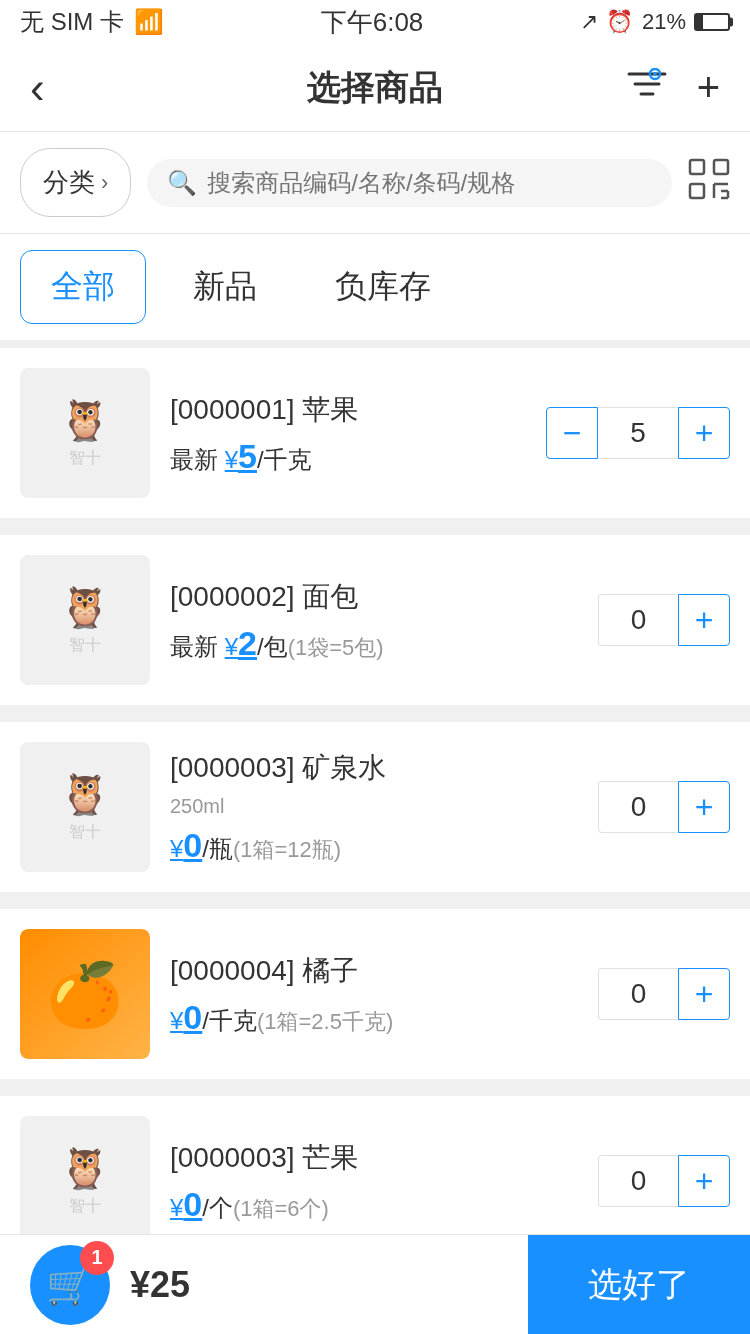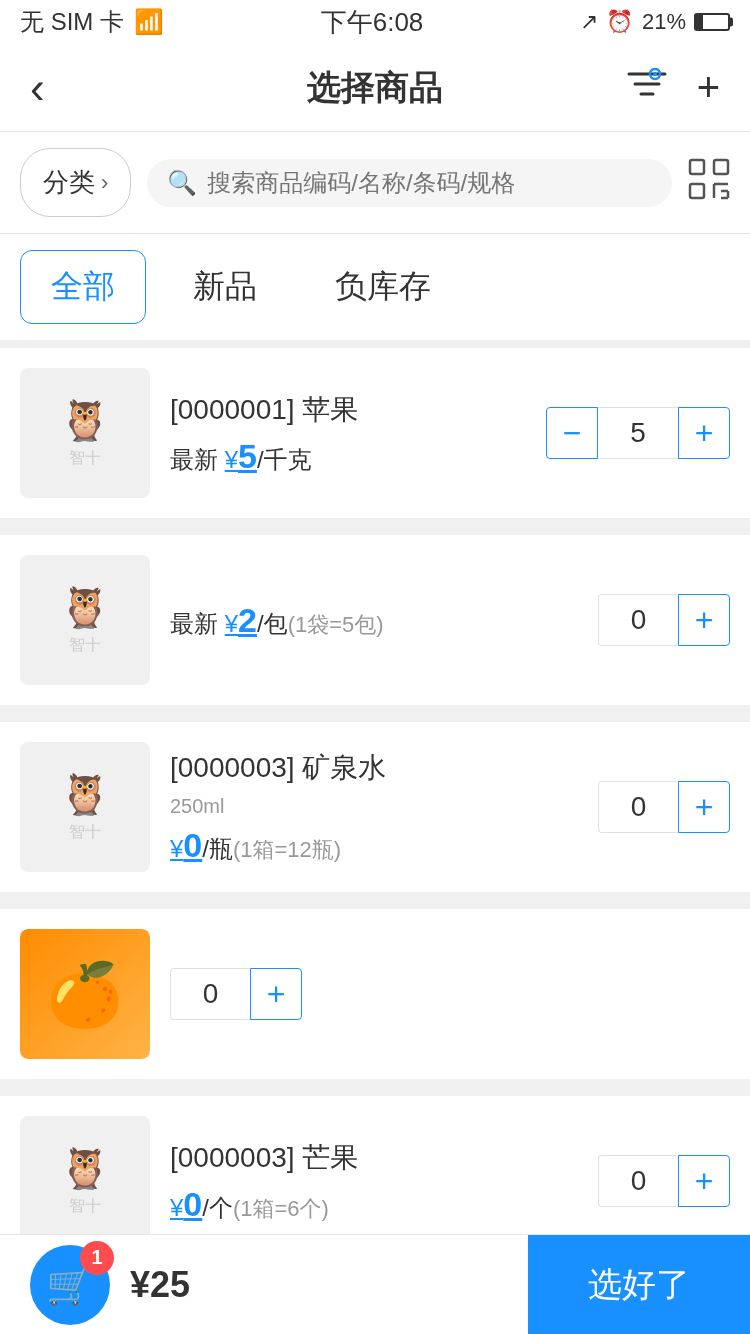--- a/index.html
+++ b/index.html
@@ -448,20 +448,21 @@
   <div class="item-separator"></div>
 
   <div class="product-item">
     <div class="product-image">
       <div class="owl-placeholder">
         <span class="owl-icon">🦉</span>
         <span class="owl-text" style="font-size:16px;color:#ccc;">智十</span>
       </div>
     </div>
     <div class="product-info">
+      <div class="product-name">[0000002] 面包</div>
       <div class="product-price">
         <span class="price-label">最新 </span><span class="price-yuan">¥</span><span class="price-num">2</span><span class="price-unit">/包</span><span class="price-pack">(1袋=5包)</span>
       </div>
     </div>
     <div class="qty-control">
       <input class="qty-input" type="text" value="0" style="border-left: 1.5px solid rgb(224, 224, 224); border-radius: 4px 0px 0px 4px;">
       <button class="qty-btn qty-btn-plus">+</button>
     </div>
   </div>
 
@@ -488,20 +489,26 @@
   </div>
 
   <div class="item-separator"></div>
 
   <div class="product-item">
     <div class="product-image">
       <div style="width:100%;height:100%;background:linear-gradient(135deg,#ff8c00,#ffb347);display:flex;align-items:center;justify-content:center;font-size:62px;border-radius:8px;">
         🍊
       </div>
     </div>
+    <div class="product-info">
+      <div class="product-name">[0000004] 橘子</div>
+      <div class="product-price">
+        <span class="price-yuan">¥</span><span class="price-num">0</span><span class="price-unit">/千克</span><span class="price-pack">(1箱=2.5千克)</span>
+      </div>
+    </div>
     <div class="qty-control">
       <input class="qty-input" type="text" value="0" style="border-left: 1.5px solid rgb(224, 224, 224); border-radius: 4px 0px 0px 4px;">
       <button class="qty-btn qty-btn-plus">+</button>
     </div>
   </div>
 
   <div class="item-separator"></div>
 
   <div class="product-item">
     <div class="product-image">

